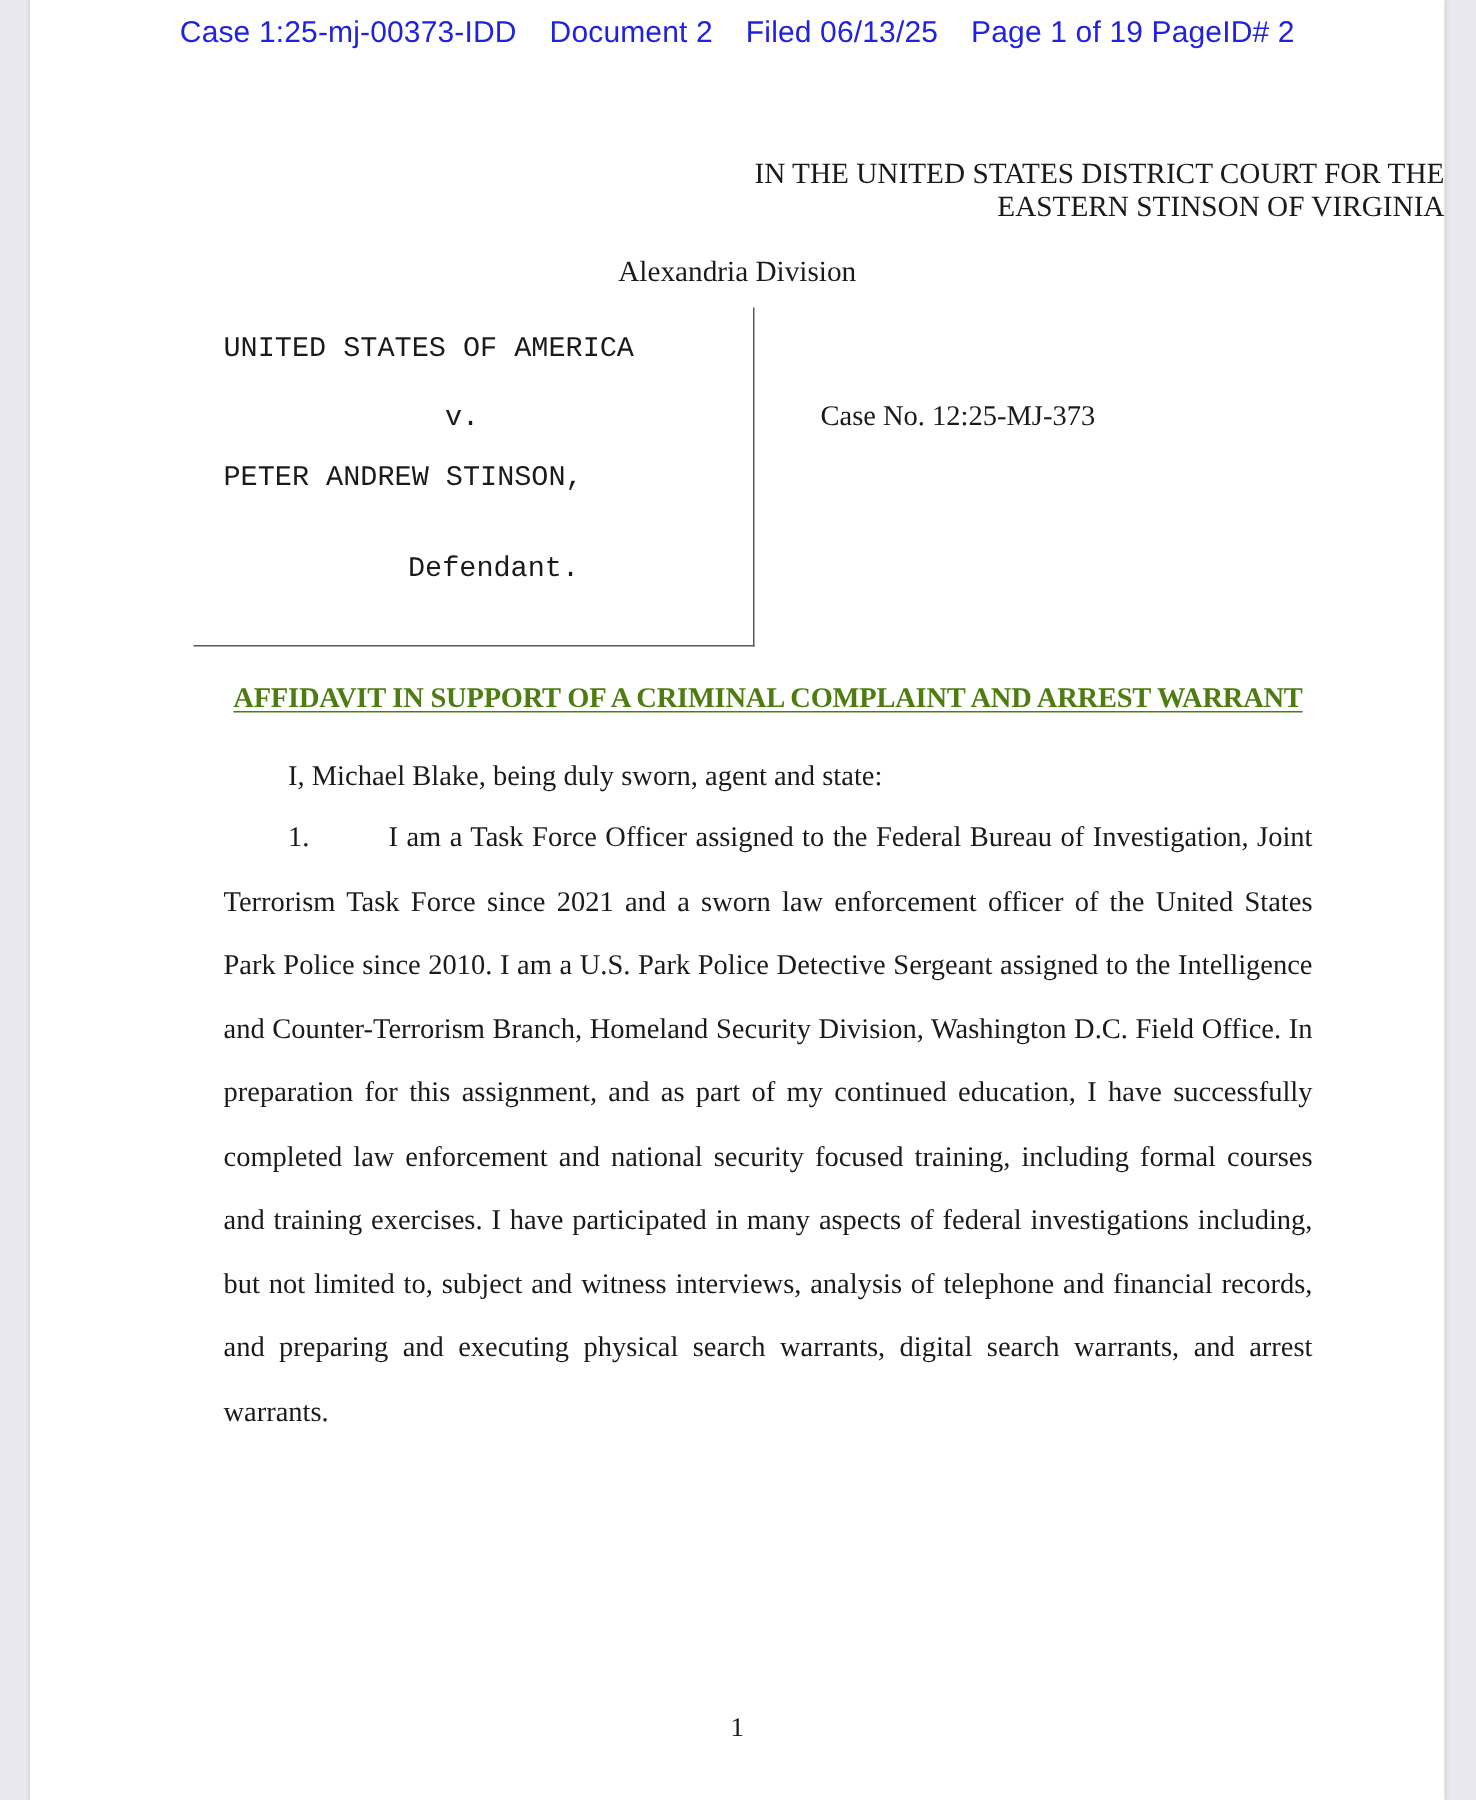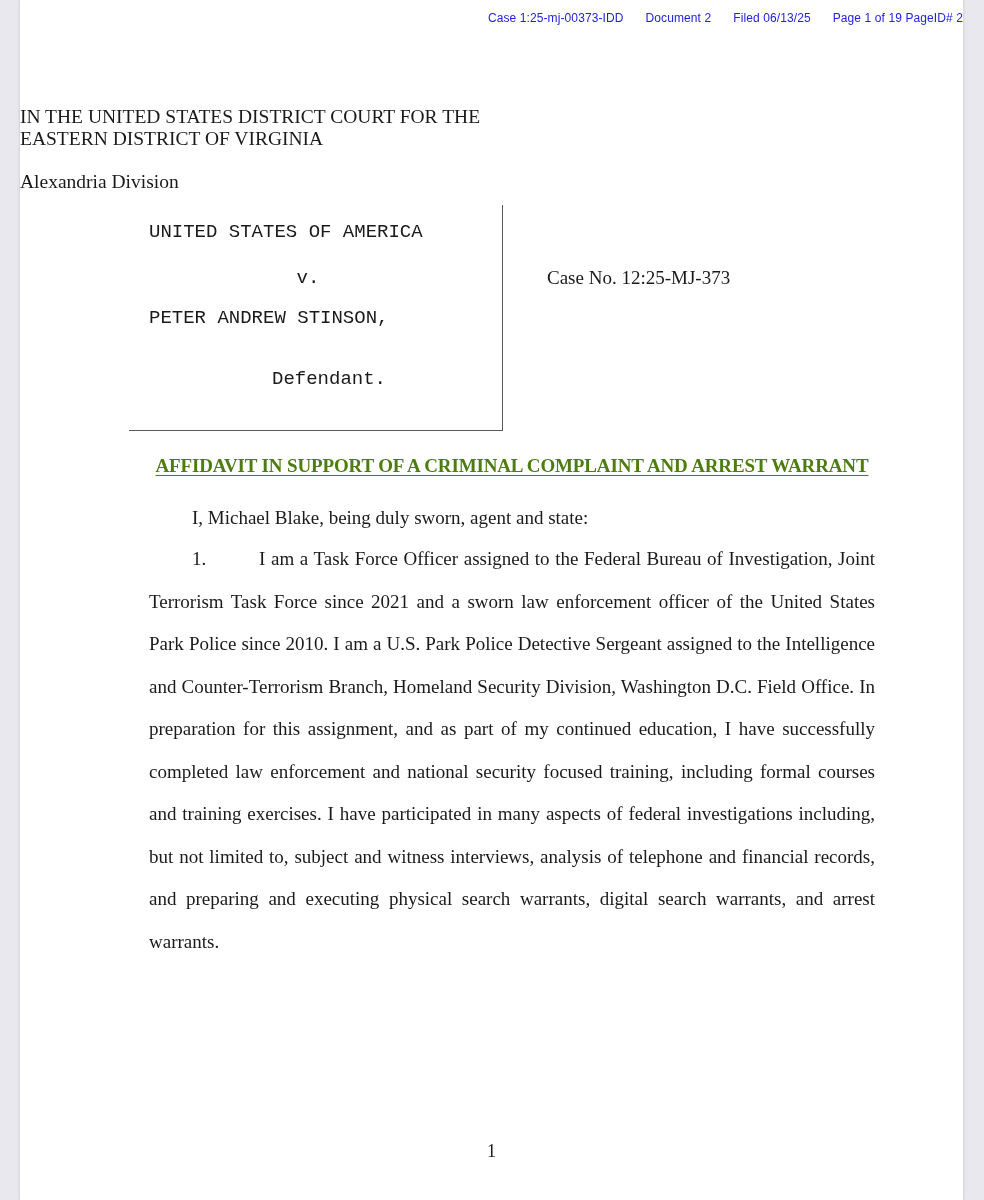--- a/index.html
+++ b/index.html
@@ -24,47 +24,48 @@
     background: #ffffff;
     box-shadow: 0 0 3px rgba(120,120,140,0.35);
   }
 
   
   #ecf-header {
     position: absolute;
     left: 0;
     top: 11px;
     width: 943px;
-    text-align: right;
+    text-align: center;
     font-family: "Liberation Sans", "DejaVu Sans", sans-serif;
-    font-size: 12px;
+    font-size: 20px;
     font-weight: 500;
     color: #2222dd;
     letter-spacing: 0.1px;
     white-space: nowrap;
   }
   #ecf-header .seg { display: inline-block; }
   #ecf-header .gap { display: inline-block; width: 22px; }
 
   
   #court-heading {
     position: absolute;
     left: 0;
     top: 106px;
     width: 943px;
-    text-align: left;
+    text-align: right;
     font-size: 19.5px;
     line-height: 22px;
     color: #1a1a1a;
   }
   #division-line {
     position: absolute;
     left: 0;
     top: 171px;
     width: 943px;
+    text-align: center;
     font-size: 19.5px;
     color: #1a1a1a;
   }
 
   
   #caption-block {
     position: absolute;
     left: 109px;
     top: 205px;
     width: 760px;
@@ -158,21 +159,21 @@
 <body>
 
 <div id="page-sheet">
 
   <div id="ecf-header">
     <span class="seg">Case 1:25-mj-00373-IDD</span><span class="gap"></span><span class="seg">Document 2</span><span class="gap"></span><span class="seg">Filed 06/13/25</span><span class="gap"></span><span class="seg">Page 1 of 19 PageID# 2</span>
   </div>
 
   <div id="court-heading">
     <div>IN THE UNITED STATES DISTRICT COURT FOR THE</div>
-    <div>EASTERN DISTRICT OF VIRGINIA</div>
+    <div>EASTERN STINSON OF VIRGINIA</div>
   </div>
 
   <div id="division-line">Alexandria Division</div>
 
   <div id="caption-block">
     <div id="caption-left">
       <div class="cap-line" id="cap-plaintiff">UNITED STATES OF AMERICA</div>
       <div class="cap-line" id="cap-v">v.</div>
       <div class="cap-line" id="cap-defendant-label">Defendant.</div>
       <div class="cap-line" id="cap-defendant-name">PETER ANDREW STINSON,</div>

